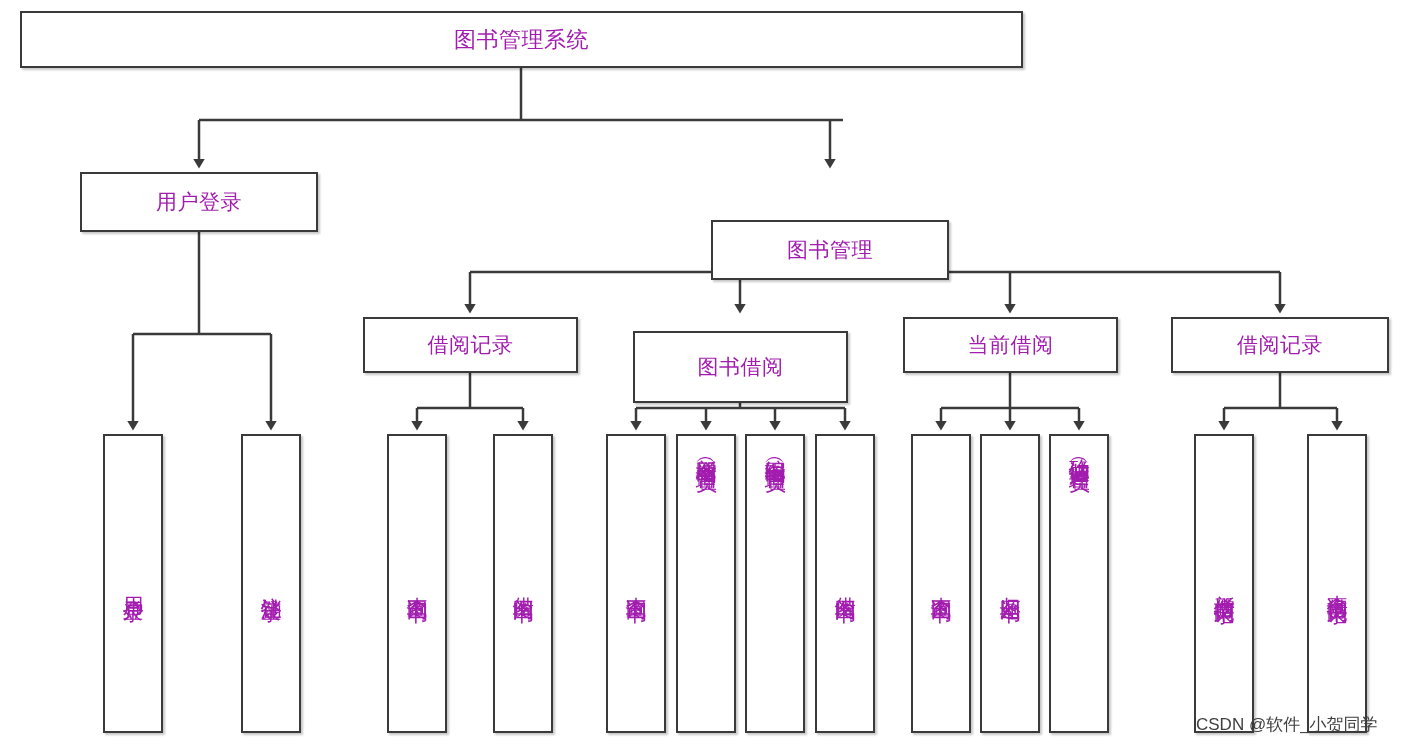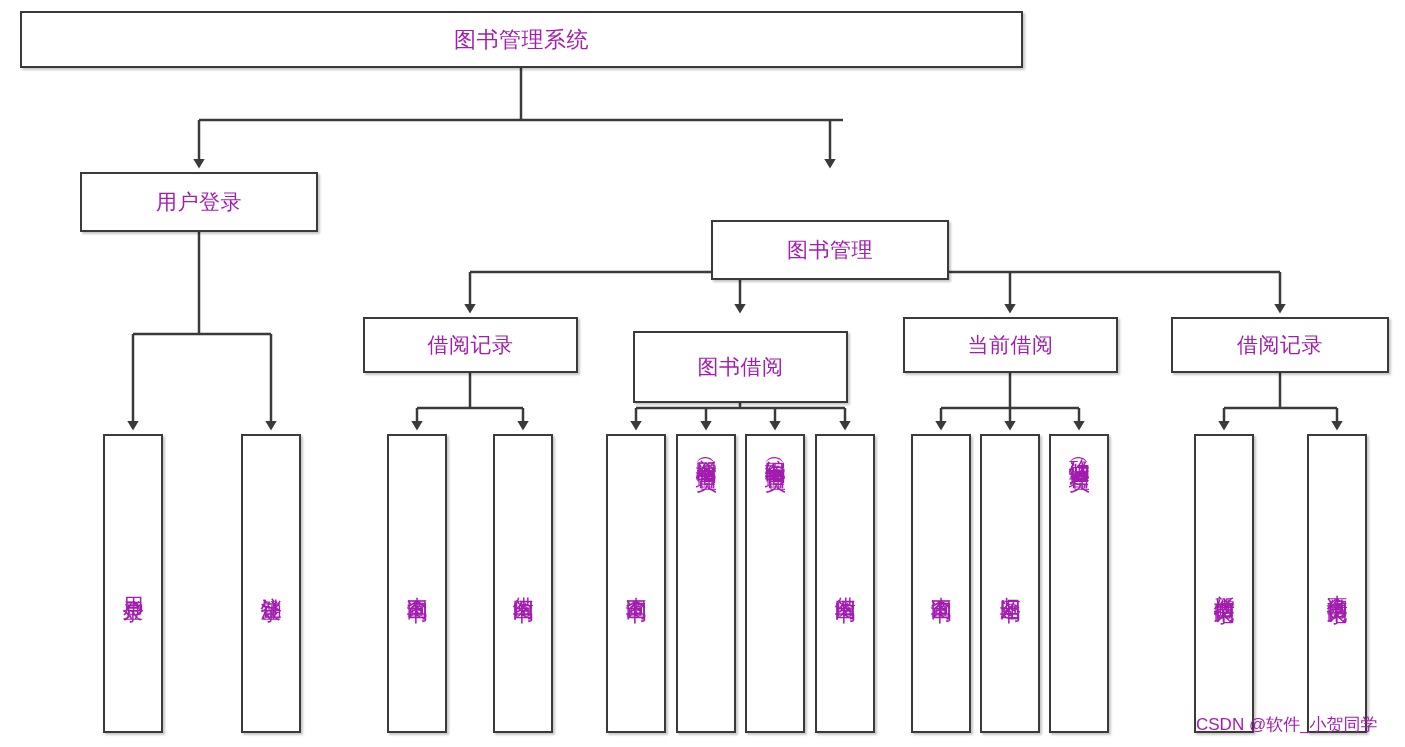--- a/index.html
+++ b/index.html
@@ -63,21 +63,21 @@
   .node.leaf .node-label {
     writing-mode: vertical-rl;
     text-orientation: upright;
     font-size: 21px;
     line-height: 1.25;
     letter-spacing: 2px;
     white-space: nowrap;
   }
   #watermark {
     position: absolute;
-    color: #a21caf;
+    color: #404040;
     font-size: 17px;
     white-space: nowrap;
     z-index: 5;
     pointer-events: none;
   }
 </style>
 </head>
 <body>
 
 <div id="canvas">

